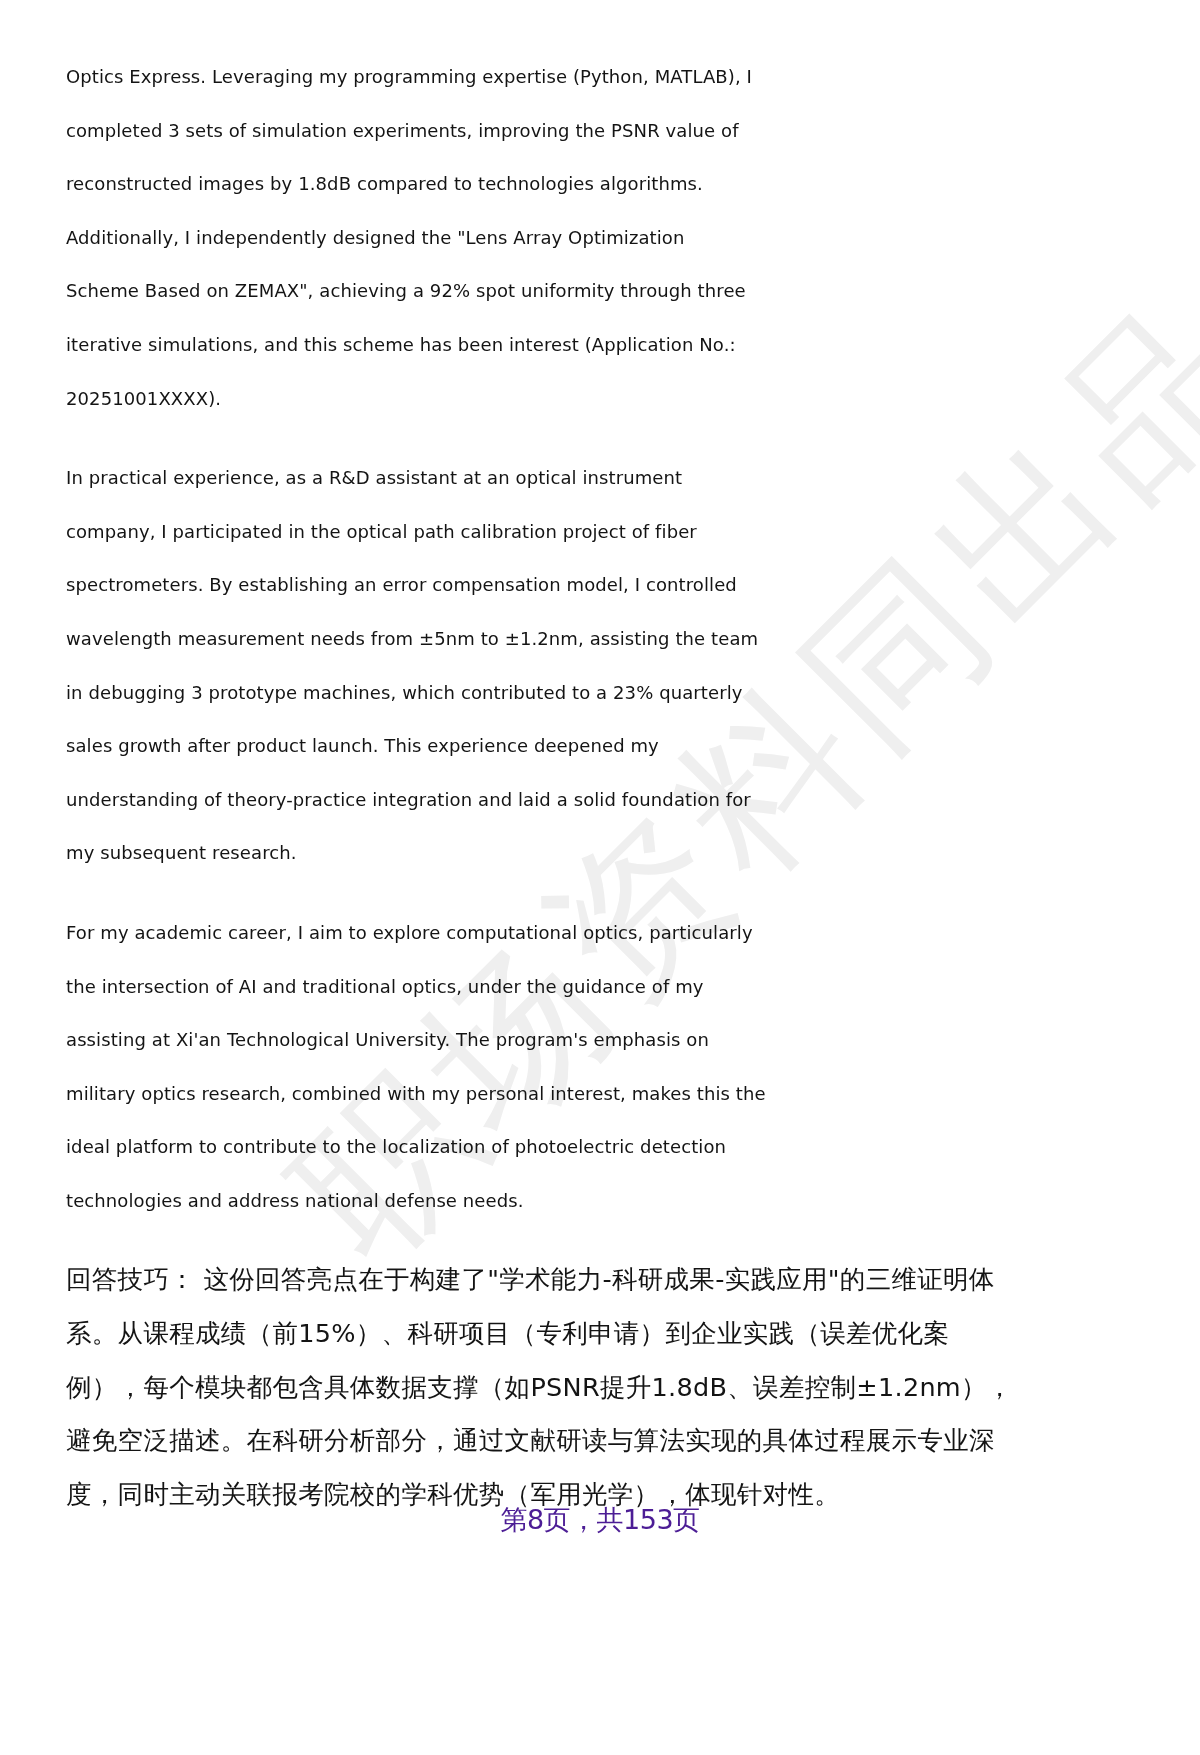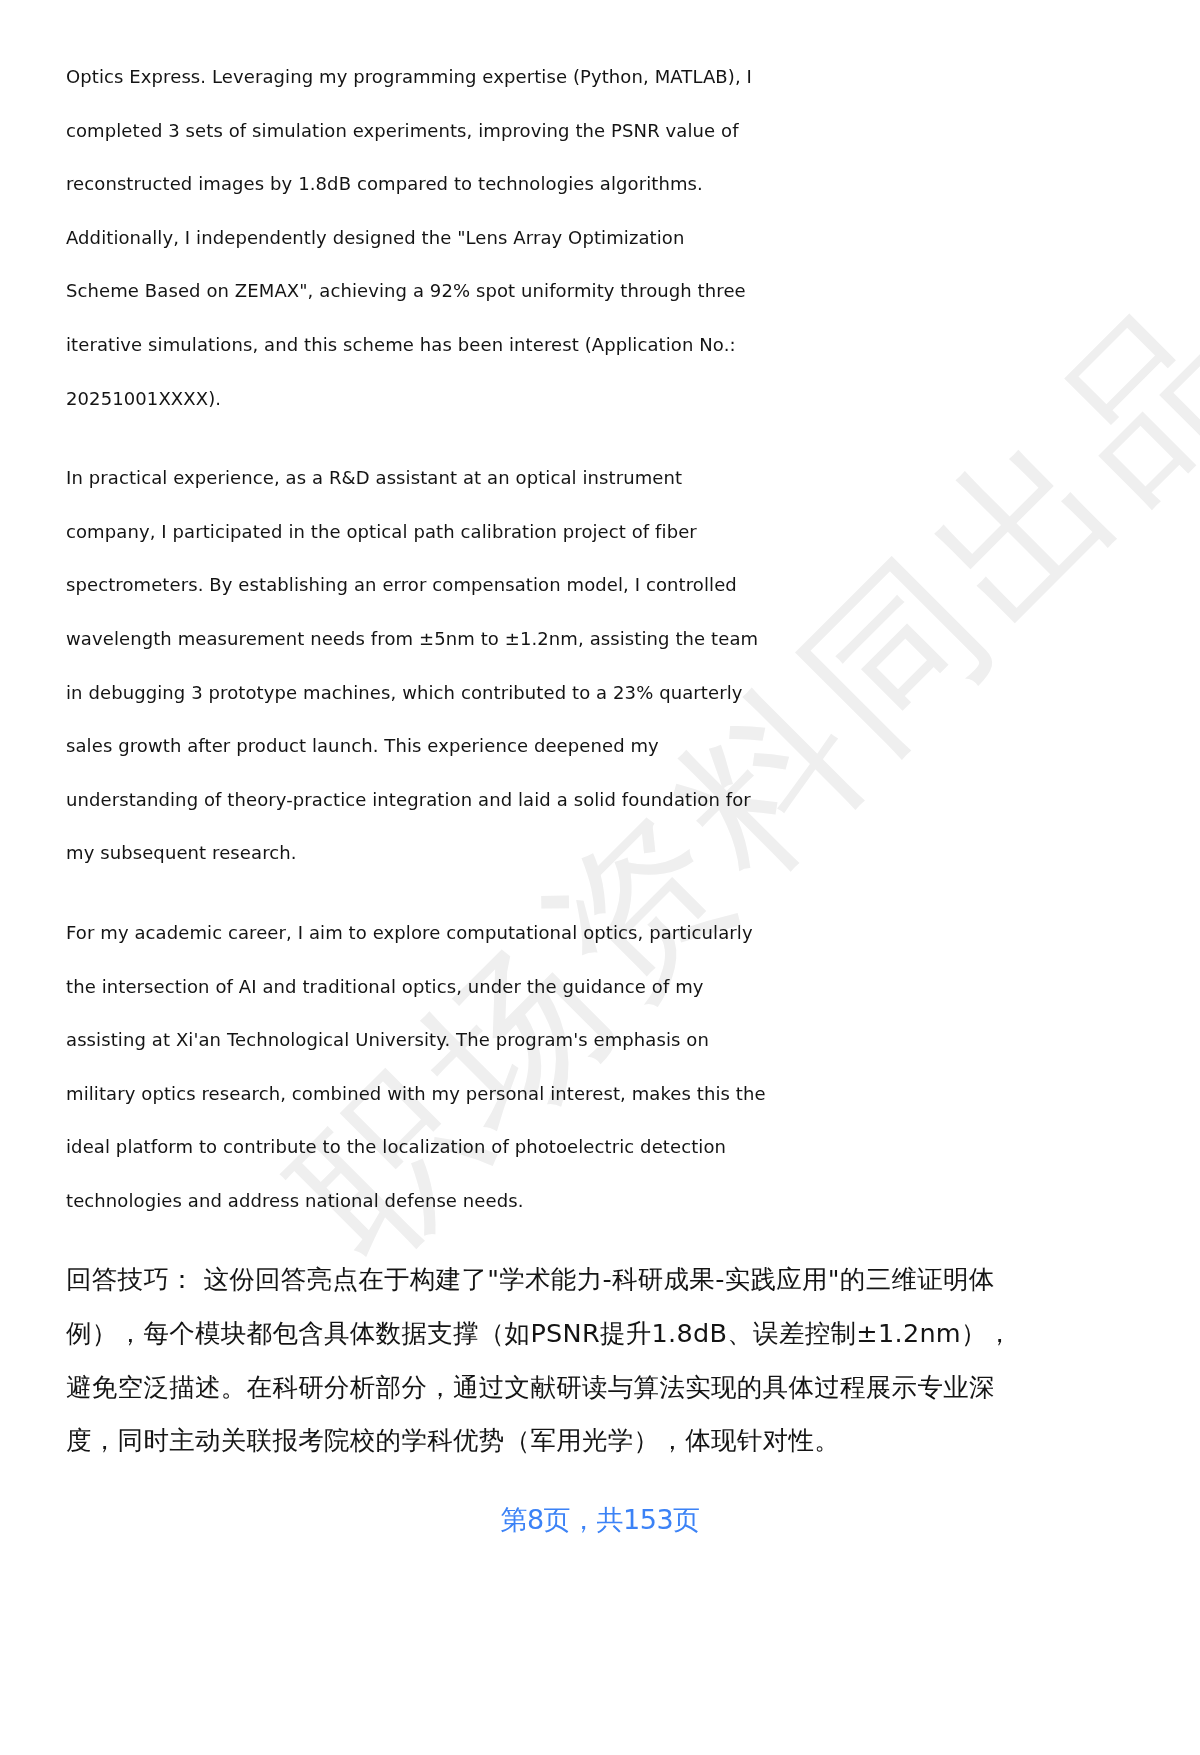--- a/index.html
+++ b/index.html
@@ -10,21 +10,21 @@
                transform: rotate(-45deg); transform-origin: center center;
                font-size: 170px; line-height: 180px; letter-spacing: 10px; color: #efefef;
                font-family: "DejaVu Sans", sans-serif; white-space: nowrap; text-align: center;
                user-select: none; z-index: 0; }
   .content { position: absolute; left: 66px; top: 50px; width: 1000px; z-index: 1; }
   .para { margin: 0 0 26px 0; }
   .line { display: block; height: 53.6px; line-height: 53.6px; font-size: 18px; white-space: nowrap; letter-spacing: 0.1px; }
   .cn .line { font-size: 25.5px; letter-spacing: 0.3px; }
   .cn { margin-top: 0; }
   .footer { position: absolute; left: 0; width: 1200px; top: 1500px; text-align: center;
-            font-size: 27px; line-height: 40px; color: #3b82f6; z-index: 1; letter-spacing: -0.5px; }
+            font-size: 27px; line-height: 40px; color: #4c1d95; z-index: 1; letter-spacing: -0.5px; }
 </style>
 </head>
 <body>
 
 <div class="page">
   <div class="watermark">职场资料同出品</div>
 
   <div class="content">
     <div class="para">
       <span class="line">Optics Express. Leveraging my programming expertise (Python, MATLAB), I</span>
@@ -51,20 +51,21 @@
       <span class="line">For my academic career, I aim to explore computational optics, particularly</span>
       <span class="line">the intersection of AI and traditional optics, under the guidance of my</span>
       <span class="line">assisting at Xi'an Technological University. The program's emphasis on</span>
       <span class="line">military optics research, combined with my personal interest, makes this the</span>
       <span class="line">ideal platform to contribute to the localization of photoelectric detection</span>
       <span class="line">technologies and address national defense needs.</span>
     </div>
 
     <div class="para cn">
       <span class="line">回答技巧：  这份回答亮点在于构建了"学术能力-科研成果-实践应用"的三维证明体</span>
+      <span class="line">系。从课程成绩（前15%）、科研项目（专利申请）到企业实践（误差优化案</span>
       <span class="line">例），每个模块都包含具体数据支撑（如PSNR提升1.8dB、误差控制±1.2nm），</span>
       <span class="line">避免空泛描述。在科研分析部分，通过文献研读与算法实现的具体过程展示专业深</span>
       <span class="line">度，同时主动关联报考院校的学科优势（军用光学），体现针对性。</span>
     </div>
   </div>
 
   <div class="footer">第8页，共153页</div>
 </div>
 
 </body></html>

